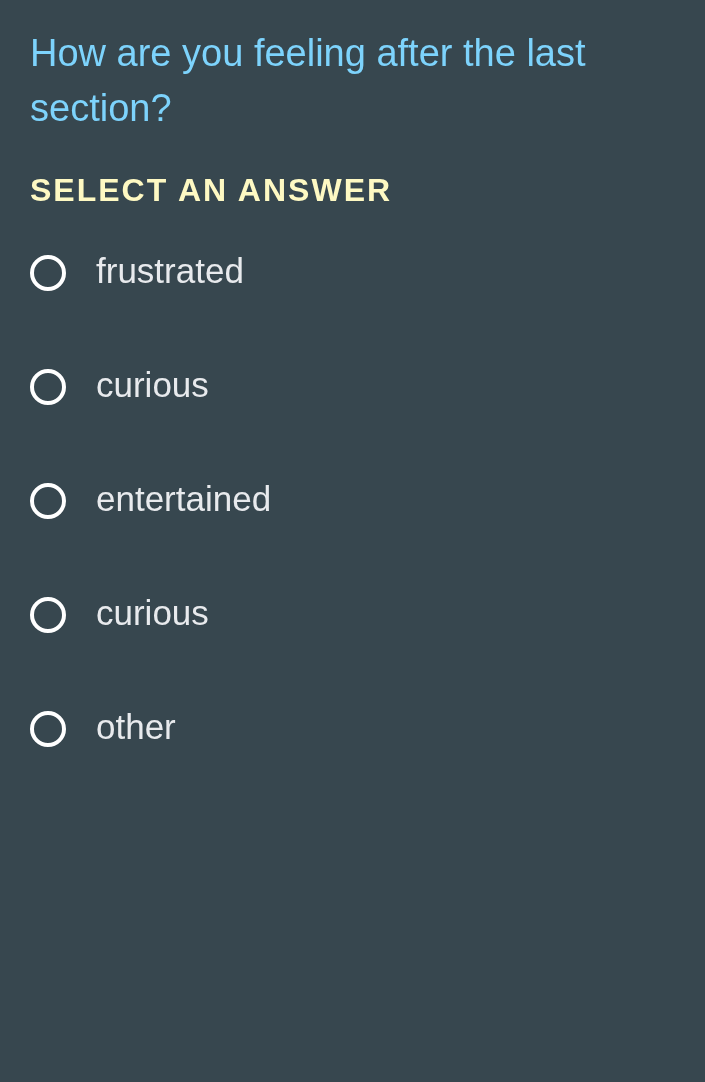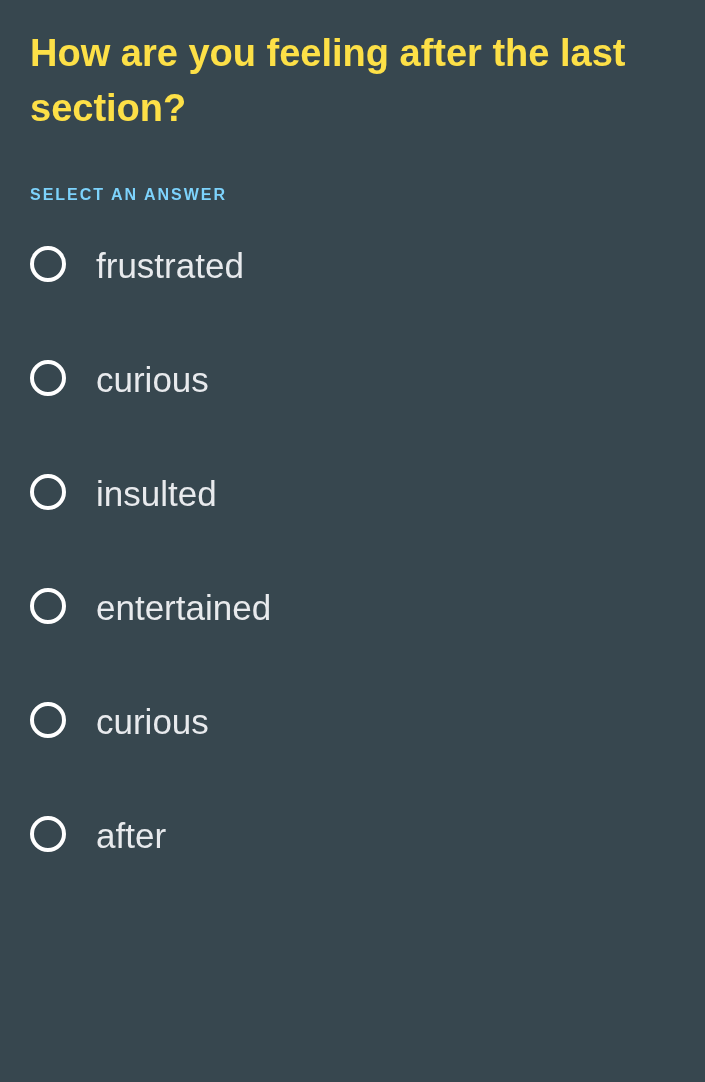--- a/index.html
+++ b/index.html
@@ -11,40 +11,40 @@
       width: 705px;
       height: 1082px;
       background-color: #37474f;
       font-family: -apple-system, BlinkMacSystemFont, "Segoe UI", Helvetica, Arial, sans-serif;
       padding: 26px 30px;
       color: #e8eaed;
     }
     .question {
       font-size: 38px;
       line-height: 1.45;
-      color: #fde047;
-      font-weight: 700;
-      margin-bottom: 50px;
+      color: #7dd3fc;
+      font-weight: 400;
+      margin-bottom: 36px;
     }
     .prompt {
-      font-size: 16px;
+      font-size: 32px;
       font-weight: 700;
       letter-spacing: 2px;
-      color: #7dd3fc;
+      color: #fef9c3;
       text-transform: uppercase;
       margin-bottom: 42px;
     }
     .options {
       display: flex;
       flex-direction: column;
       gap: 74px;
     }
     .option {
       display: flex;
-      align-items: flex-start;
+      align-items: flex-end;
       cursor: pointer;
     }
     .radio-circle {
       width: 36px;
       height: 36px;
       border: 4px solid #ffffff;
       border-radius: 50%;
       margin-right: 30px;
       flex-shrink: 0;
     }
@@ -65,27 +65,23 @@
   <div class="option">
     <div class="radio-circle"></div>
     <div class="option-label">frustrated</div>
   </div>
   <div class="option">
     <div class="radio-circle"></div>
     <div class="option-label">curious</div>
   </div>
   <div class="option">
     <div class="radio-circle"></div>
-    <div class="option-label">insulted</div>
-  </div>
-  <div class="option">
-    <div class="radio-circle"></div>
     <div class="option-label">entertained</div>
   </div>
   <div class="option">
     <div class="radio-circle"></div>
     <div class="option-label">curious</div>
   </div>
   <div class="option">
     <div class="radio-circle"></div>
-    <div class="option-label">after</div>
+    <div class="option-label">other</div>
   </div>
 </div>
 
 </body></html>

